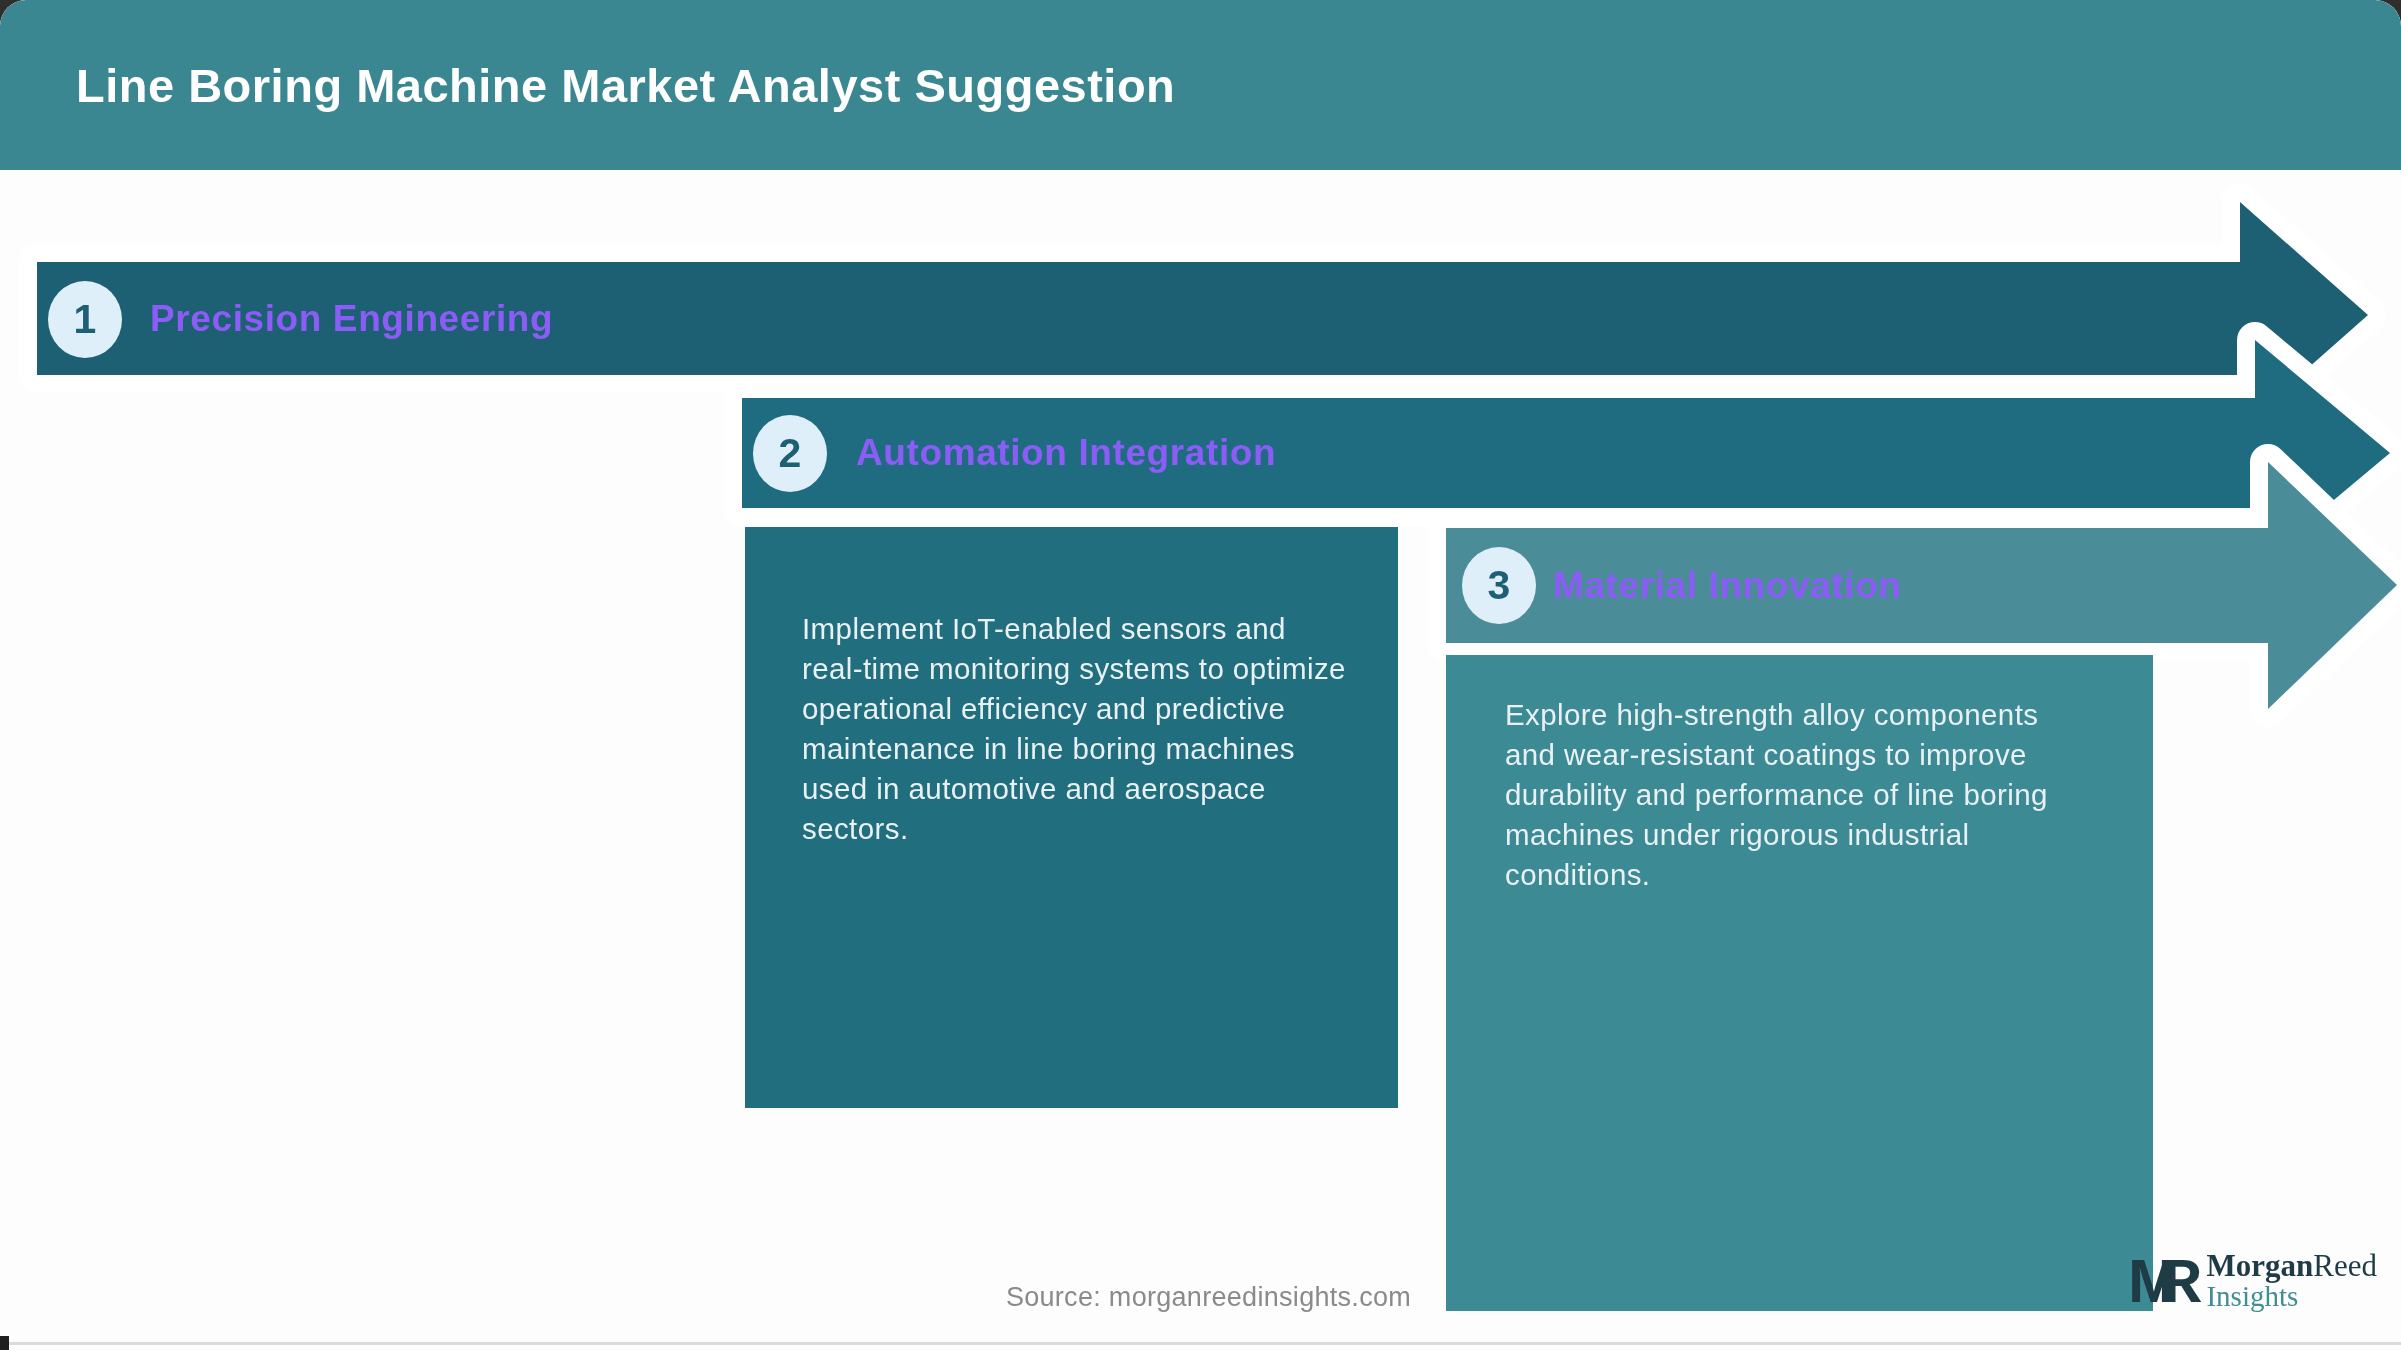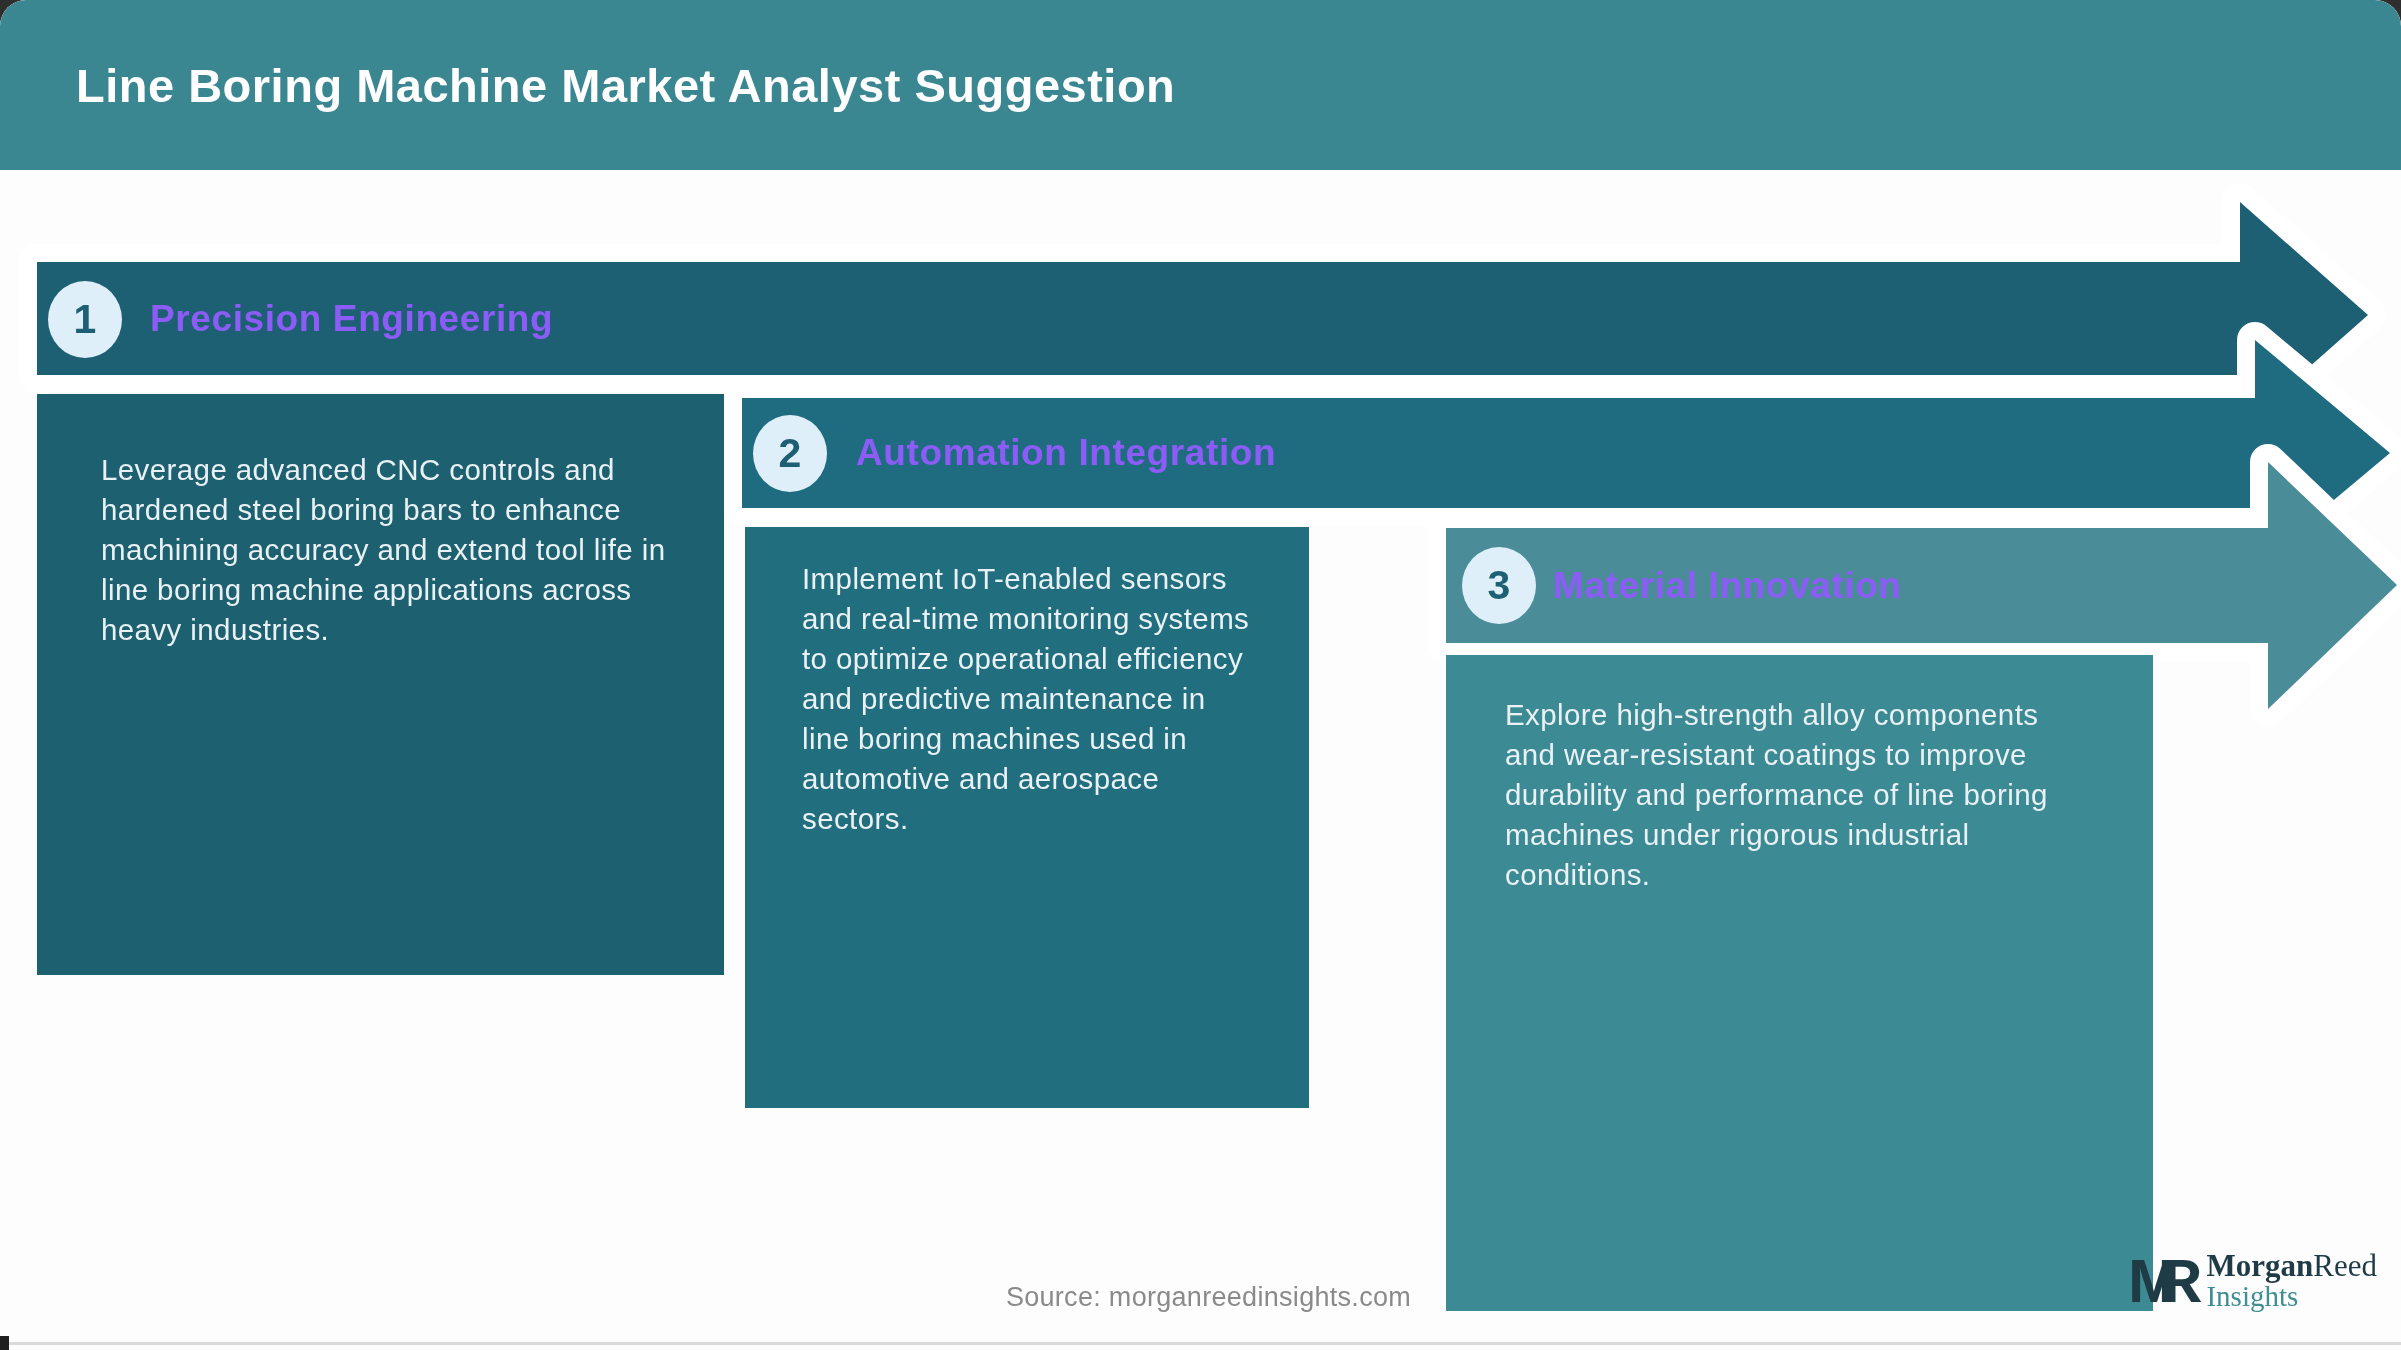--- a/index.html
+++ b/index.html
@@ -30,21 +30,21 @@
     display:flex;align-items:center;justify-content:center;
     font-size:41px;font-weight:700;
   }
   
   .box{position:absolute;color:#E9F1F4;}
   .box p{
     margin:0;font-size:29.5px;line-height:40px;font-weight:400;
     letter-spacing:.4px;
   }
   #box1{left:37px;top:394px;width:687px;height:581px;padding:56px 48px 0 64px;box-sizing:border-box;background:var(--c-colors_step1_box);}
-  #box2{left:745px;top:527px;width:564px;height:581px;padding:32px 50px 0 57px;box-sizing:border-box;background:var(--c-colors_step2_box);}
+  #box2{left:745px;top:527px;width:653px;height:581px;padding:82px 50px 0 57px;box-sizing:border-box;background:var(--c-colors_step2_box);}
   #box3{left:1446px;top:655px;width:707px;height:656px;padding:40px 86px 0 59px;box-sizing:border-box;background:var(--c-colors_step3_box);}
   
   .source{
     position:absolute;left:8px;top:1282px;width:2401px;text-align:center;
     font-size:27px;color:var(--c-colors_source_text);letter-spacing:.3px;
   }
   .logo{position:absolute;left:2128px;top:1250px;display:flex;align-items:center;}
   .monogram{
     color:var(--c-colors_logo_navy);font-size:62px;font-weight:800;
     letter-spacing:-6px;line-height:62px;
@@ -97,23 +97,20 @@
     <span class="band-title">Automation Integration</span>
   </div>
 
   <div class="badge" style="left:1462px;top:547px">
     <span>3</span>
   </div>
   <div class="band-label" style="left:1553px;top:528px;height:115px">
     <span class="band-title">Material Innovation</span>
   </div>
 
-  <div class="box" id="box1">
-    <p>Leverage advanced CNC controls and hardened steel boring bars to enhance machining accuracy and extend tool life in line boring machine applications across heavy industries.</p>
-  </div>
   <div class="box" id="box2">
     <p>Implement IoT-enabled sensors and real-time monitoring systems to optimize operational efficiency and predictive maintenance in line boring machines used in automotive and aerospace sectors.</p>
   </div>
   <div class="box" id="box3">
     <p>Explore high-strength alloy components and wear-resistant coatings to improve durability and performance of line boring machines under rigorous industrial conditions.</p>
   </div>
 
   <div class="source">Source: morganreedinsights.com</div>
 
   <div class="logo">

